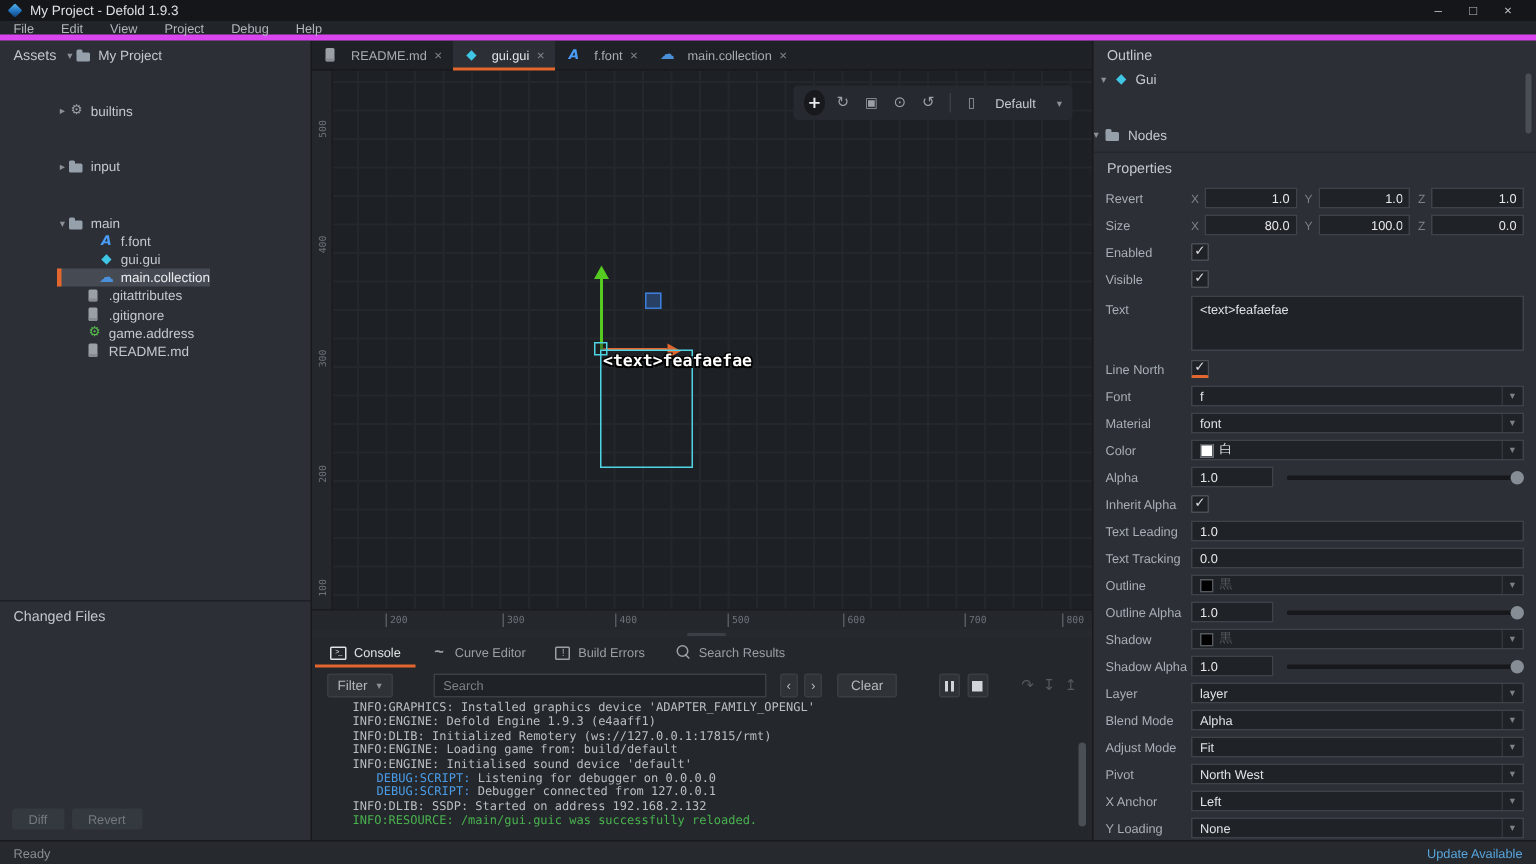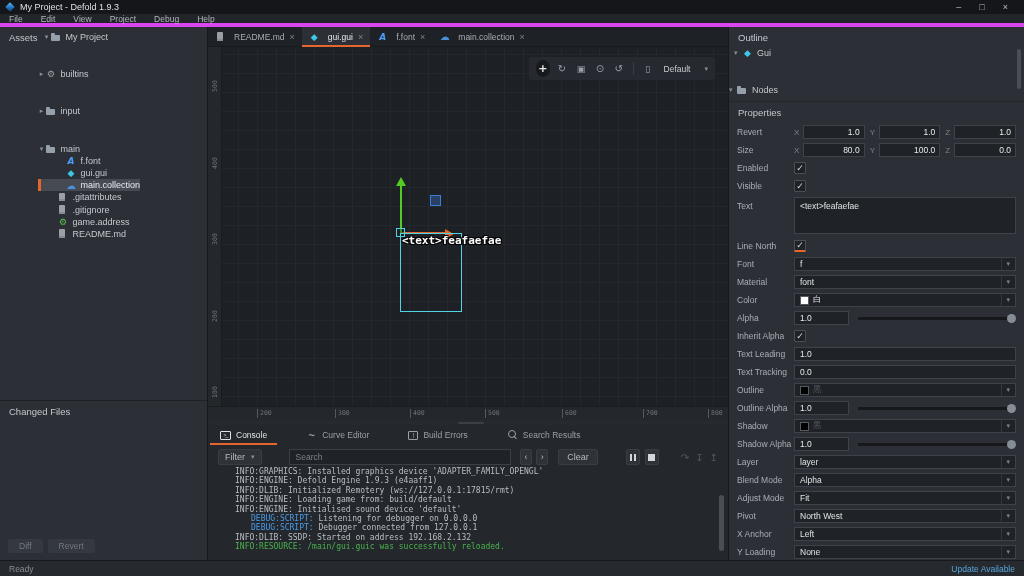--- a/index.html
+++ b/index.html
@@ -79,21 +79,21 @@
   .origin-handle{position:absolute;left:174px;top:181px;width:9px;height:9px;border:1px solid #4fd4e4;background:rgba(29,32,36,.4);}
   .selection-rect{position:absolute;left:178px;top:186px;width:62px;height:79px;border:1px solid #4fd4e4;}
   .node-box{position:absolute;left:208px;top:148px;width:11px;height:11px;border:1.5px solid #3d7edb;background:rgba(61,126,219,.35);}
   .node-text{position:absolute;left:180px;top:187px;font-family:"DejaVu Sans Mono",monospace;font-weight:bold;font-size:11px;color:#ffffff;white-space:nowrap;text-shadow:1px 1px 0 #000,-1px 1px 0 #000,1px -1px 0 #000,-1px -1px 0 #000;}
 
   #h-splitter{position:absolute;left:208px;top:420px;width:520px;height:5px;background:#26292d;z-index:8;}
   #h-splitter .grip{position:absolute;left:250px;top:1.5px;width:26px;height:2px;background:#3c4046;border-radius:1px;}
 
   
   #console{position:absolute;left:208px;top:425px;width:520px;height:135px;background:#24272b;display:flex;flex-direction:column;z-index:10;}
-  .console-tabs{height:20px;display:flex;align-items:stretch;flex:0 0 auto;padding-left:2px;gap:19px;}
+  .console-tabs{height:20px;display:flex;align-items:stretch;flex:0 0 auto;padding-left:2px;}
   .ctab{display:flex;align-items:center;gap:5px;padding:0 10px;color:#9aa0a6;position:relative;font-size:8.5px;}
   .ctab.active{color:#e0e3e6;}
   .ctab.active::after{content:"";position:absolute;left:0;bottom:0;width:100%;height:2px;background:#e2662d;}
   .cicon{display:inline-flex;align-items:center;justify-content:center;width:11px;height:10px;position:relative;}
   .ci-console{border:1px solid currentColor;border-radius:1px;width:11px;height:9px;font-size:6px;}
   .ci-console::before{content:">_";transform:scale(.8);letter-spacing:-1px;}
   .ci-curve::before{content:"~";font-weight:bold;font-size:11px;line-height:6px;}
   .ci-errors{border:1px solid currentColor;border-radius:1px;width:10px;height:9px;font-size:7px;}
   .ci-errors::before{content:"!";}
   .ci-search::before{content:"";width:6px;height:6px;border:1.3px solid currentColor;border-radius:50%;position:absolute;left:1px;top:0;}

